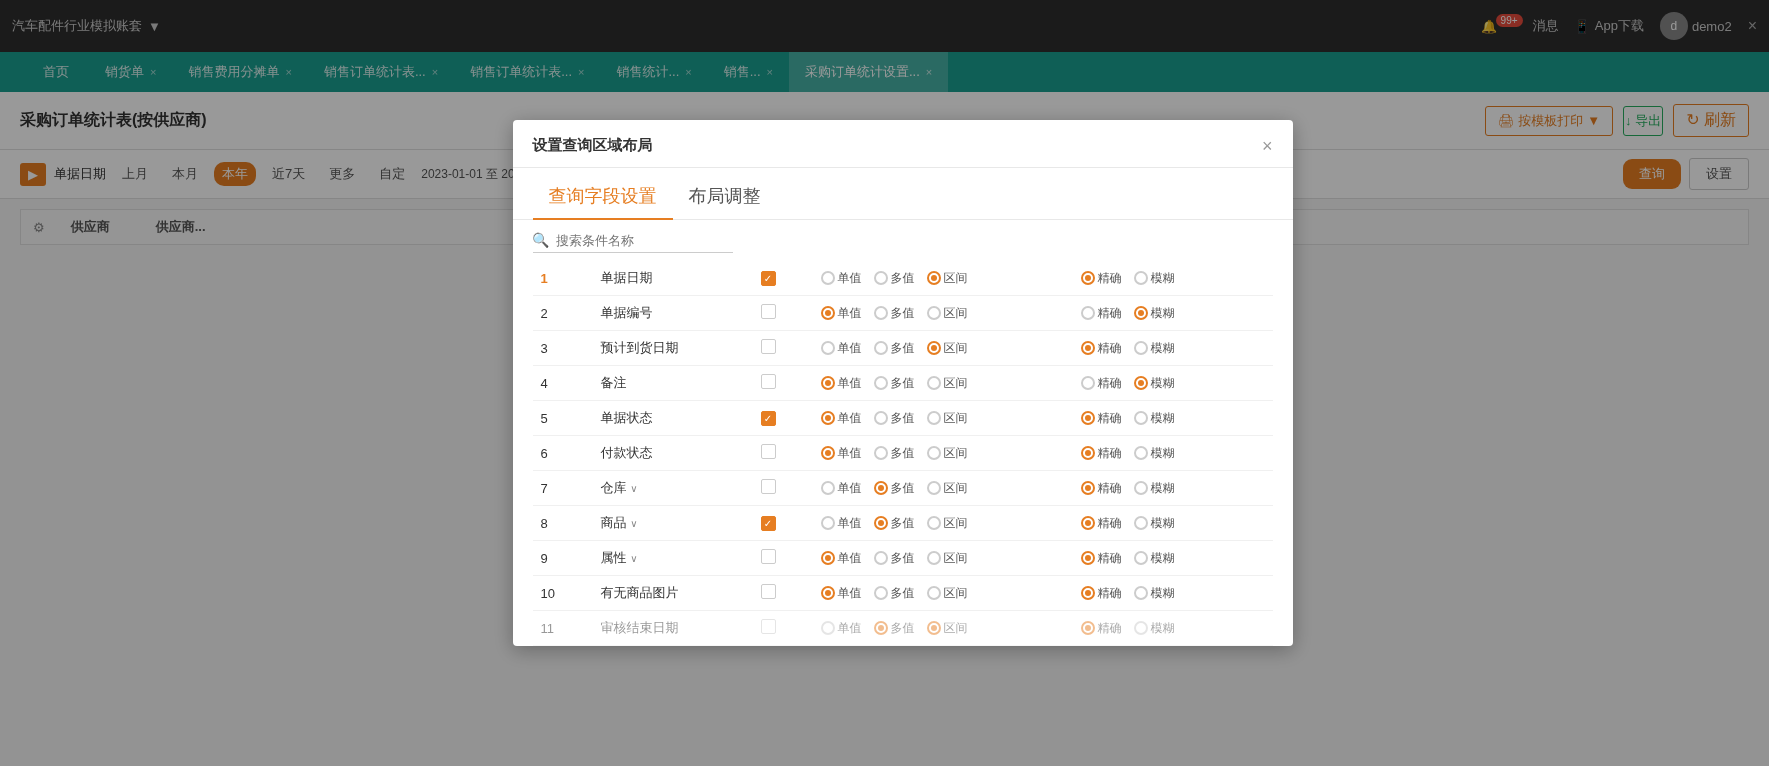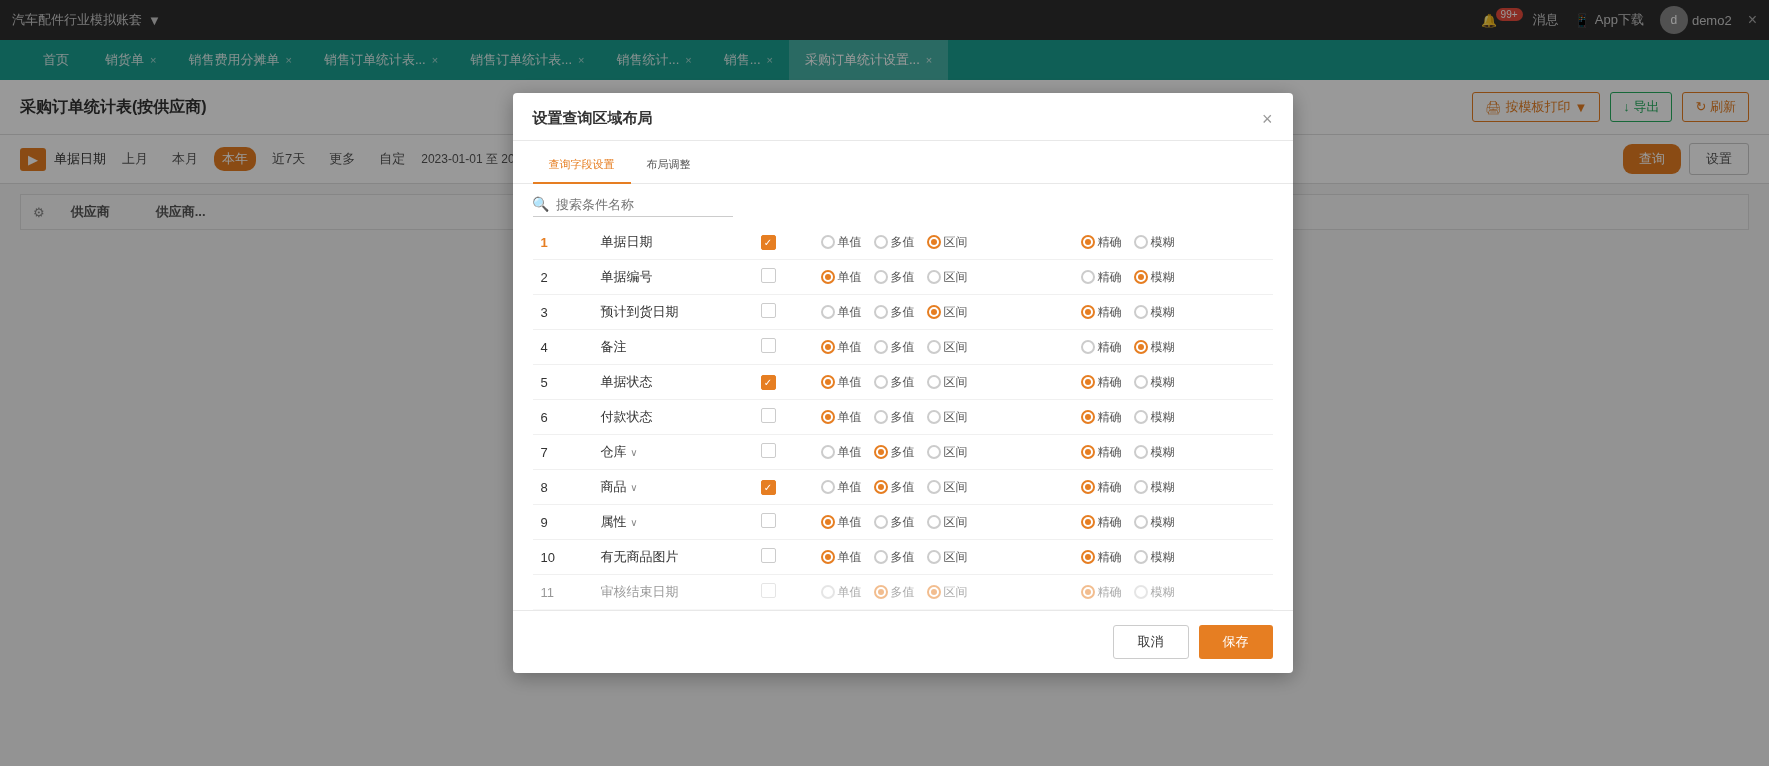--- a/index.html
+++ b/index.html
@@ -1,21 +1,21 @@
 <!DOCTYPE html>
 <html><head>
   <meta charset="utf-8">
   <style>
     * { box-sizing: border-box; margin: 0; padding: 0; }
     body { font-family: 'Microsoft YaHei', Arial, sans-serif; font-size: 13px; background: #f0f0f0; }
 
     
     .top-bar {
       background: #2d2d2d;
-      height: 40px;
+      height: 52px;
       display: flex;
       align-items: center;
       padding: 0 12px;
       justify-content: space-between;
     }
     .top-bar-left { color: #ccc; font-size: 13px; display: flex; align-items: center; gap: 6px; }
     .top-bar-right { display: flex; align-items: center; gap: 16px; color: #ccc; font-size: 13px; }
     .top-bar-right .badge {
       background: #e74c3c;
       color: white;
@@ -73,25 +73,25 @@
     }
     .page-title { font-size: 16px; font-weight: bold; color: #333; }
     .page-actions { display: flex; align-items: center; gap: 10px; }
     .btn-print {
       border: 1px solid #e67e22; color: #e67e22; background: white;
       padding: 5px 12px; border-radius: 3px; cursor: pointer; font-size: 13px;
       display: flex; align-items: center; gap: 4px;
     }
     .btn-export {
       border: 1px solid #27ae60; color: #27ae60; background: white;
-      padding: 5px 12px; border-radius: 3px; cursor: pointer; font-size: 13px;
+      padding: 5px 1px; border-radius: 3px; cursor: pointer; font-size: 13px;
     }
     .btn-refresh {
       border: 1px solid #e67e22; color: #e67e22; background: white;
-      padding: 5px 12px; border-radius: 3px; cursor: pointer; font-size: 13px;
+      padding: 5px 12px; border-radius: 3px; cursor: pointer; font-size: 16px;
     }
 
     
     .filter-bar {
       background: white;
       padding: 8px 20px;
       border-bottom: 1px solid #e0e0e0;
       display: flex;
       align-items: center;
       gap: 8px;
@@ -157,21 +157,21 @@
     
     .dialog-tabs {
       display: flex;
       padding: 10px 20px 0;
       border-bottom: 1px solid #e8e8e8;
       gap: 0;
     }
     .dialog-tab {
       padding: 6px 16px 10px;
       cursor: pointer;
-      font-size: 11px;
+      font-size: 18px;
       color: #555;
       border-bottom: 2px solid transparent;
       margin-bottom: -1px;
     }
     .dialog-tab.active {
       color: #e67e22;
       border-bottom: 2px solid #e67e22;
     }
 
     
@@ -819,19 +819,15 @@
               <label class="radio-item">
                 <div class="radio-circle"></div>
                 <span class="radio-label">模糊</span>
               </label>
             </div>
           </div>
         </div>
 
       </div>
 
-      <div class="dialog-footer">
-        <button class="btn-cancel">取消</button>
-        <button class="btn-save">保存</button>
-      </div>
     </div>
   </div>
 </div>
 
 </body></html>

